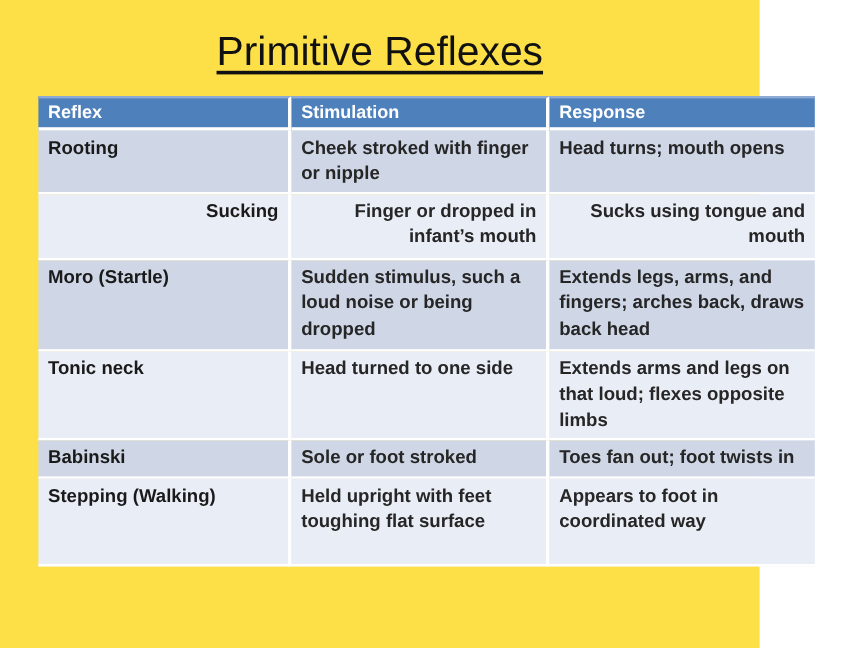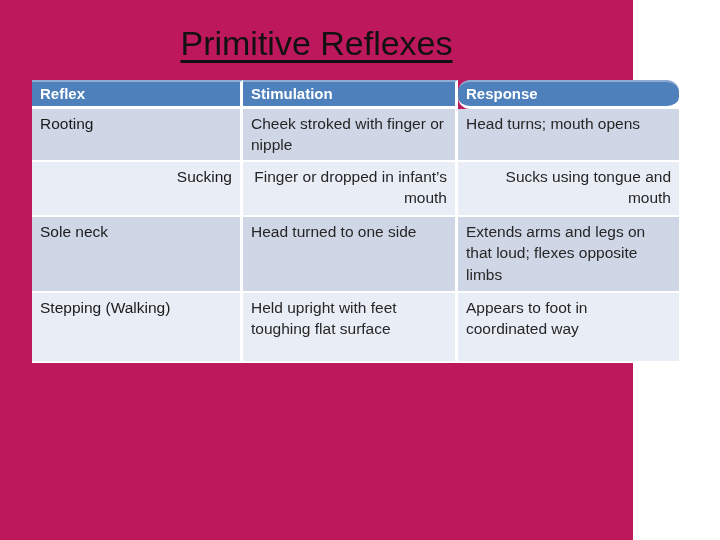--- a/index.html
+++ b/index.html
@@ -18,21 +18,21 @@
     width: 720px;
     height: 540px;
     background: #FFFFFF;
     font-family: "Liberation Sans", "DejaVu Sans", sans-serif;
     overflow: hidden;
   }
   .slide {
     position: relative;
     width: 633px;
     height: 540px;
-    background: #be185d;
+    background: #fde047;
   }
   .slide-title {
     position: absolute;
     top: 24px;
     left: 0;
     width: 100%;
     text-align: center;
     font-size: 34px;
     font-weight: 400;
     letter-spacing: 0px;
@@ -60,33 +60,34 @@
     font-weight: 700;
     text-align: left;
     padding: 3px 8px 4px 8px;
     border-top: 2px solid var(--header-top-edge, #8FABD3);
     border-bottom: 3px solid var(--separator, #FFF);
     border-right: 3px solid var(--separator, #FFF);
     height: 25px;
     vertical-align: middle;
     margin-top: 16px;
   }
-  th:last-child { border-right: none; border-radius: 12px; }
+  th:last-child { border-right: none; }
   td {
     font-size: 15.5px;
     color: var(--body-text, #262626);
     line-height: 1.38;
     padding: 4px 8px 4px 8px;
     vertical-align: top;
     border-bottom: 2px solid var(--separator, #FFF);
     border-right: 3px solid var(--separator, #FFF);
+    font-weight: bold;
   }
   td:last-child { border-right: none; }
   td.reflex-cell {
-    font-weight: 400;
+    font-weight: 700;
     color: var(--reflex-text, #1A1A1A);
   }
   tbody tr:nth-child(odd) td  { background: var(--band-dark, #CFD6E6); }
   tbody tr:nth-child(even) td { background: var(--band-light, #E9EDF5); }
   tbody tr:nth-child(1) { height: 53px; }
   tbody tr:nth-child(2) { height: 55px; text-align: right; }
   tbody tr:nth-child(3) { height: 76px; }
   tbody tr:nth-child(4) { height: 70px; }
   tbody tr:nth-child(5) { height: 29px; }
   tbody tr:nth-child(6) { height: 73px; }
@@ -116,23 +117,33 @@
         <td class="reflex-cell">Rooting</td>
         <td>Cheek stroked with finger or nipple</td>
         <td>Head turns; mouth opens</td>
       </tr>
       <tr>
         <td class="reflex-cell">Sucking</td>
         <td>Finger or dropped in infant’s mouth</td>
         <td>Sucks using tongue and mouth</td>
       </tr>
       <tr>
-        <td class="reflex-cell">Sole neck</td>
+        <td class="reflex-cell">Moro (Startle)</td>
+        <td>Sudden stimulus, such a loud noise or being dropped</td>
+        <td>Extends legs, arms, and fingers; arches back, draws back head</td>
+      </tr>
+      <tr>
+        <td class="reflex-cell">Tonic neck</td>
         <td>Head turned to one side</td>
         <td>Extends arms and legs on that loud; flexes opposite limbs</td>
+      </tr>
+      <tr>
+        <td class="reflex-cell">Babinski</td>
+        <td>Sole or foot stroked</td>
+        <td>Toes fan out; foot twists in</td>
       </tr>
       <tr>
         <td class="reflex-cell">Stepping (Walking)</td>
         <td>Held upright with feet toughing flat surface</td>
         <td>Appears to foot in coordinated way</td>
       </tr>
     </tbody>
   </table>
 </div>
 

